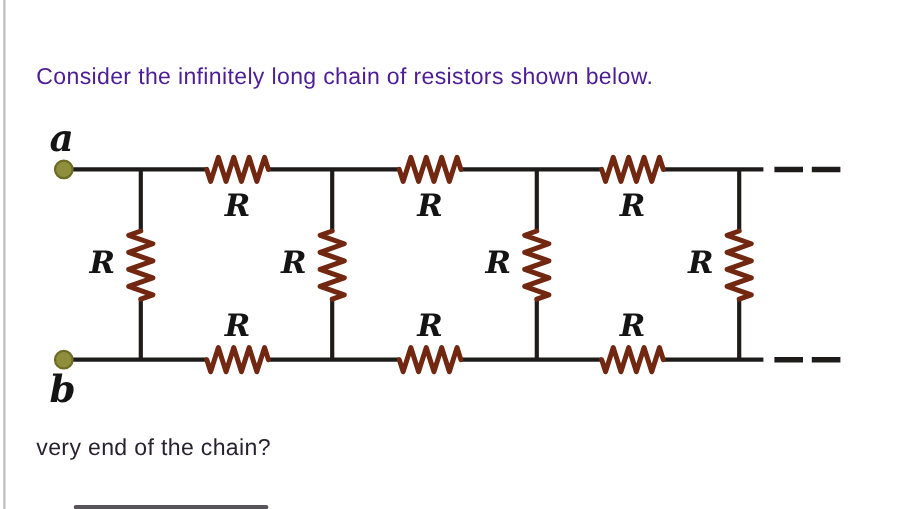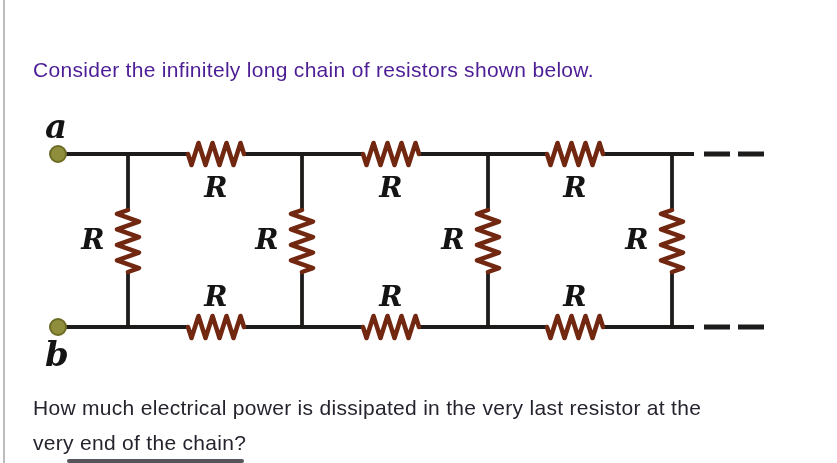--- a/index.html
+++ b/index.html
@@ -123,18 +123,17 @@
       <path d="M547 327 L550.5 338.0 L557.5 316.0 L564.5 338.0 L571.5 316.0 L578.5 338.0 L585.5 316.0 L592.5 338.0 L599.5 316.0 L603 327" fill="none" stroke="#722711" stroke-width="4.5" stroke-linejoin="round" stroke-linecap="round"></path>
       <text x="575" y="187" text-anchor="middle" dominant-baseline="central" class="r-label">R</text>
       <text x="575" y="296" text-anchor="middle" dominant-baseline="central" class="r-label">R</text>
       <circle cx="58" cy="154" r="8" fill="#8e8e3d" stroke="#6c6c25" stroke-width="2"></circle>
       <circle cx="58" cy="327" r="8" fill="#8e8e3d" stroke="#6c6c25" stroke-width="2"></circle>
       <text x="56" y="126" text-anchor="middle" dominant-baseline="central" class="ab-label">a</text>
       <text x="57" y="354" text-anchor="middle" dominant-baseline="central" class="ab-label">b</text>
     </svg>
 
   <div class="question">
-    <div>How much electrical power is dissipated in the very last resistor at the</div>
     <div>very end of the chain?</div>
   </div>
 
   <div class="artifact"></div>
 </div>
 
 </body></html>

